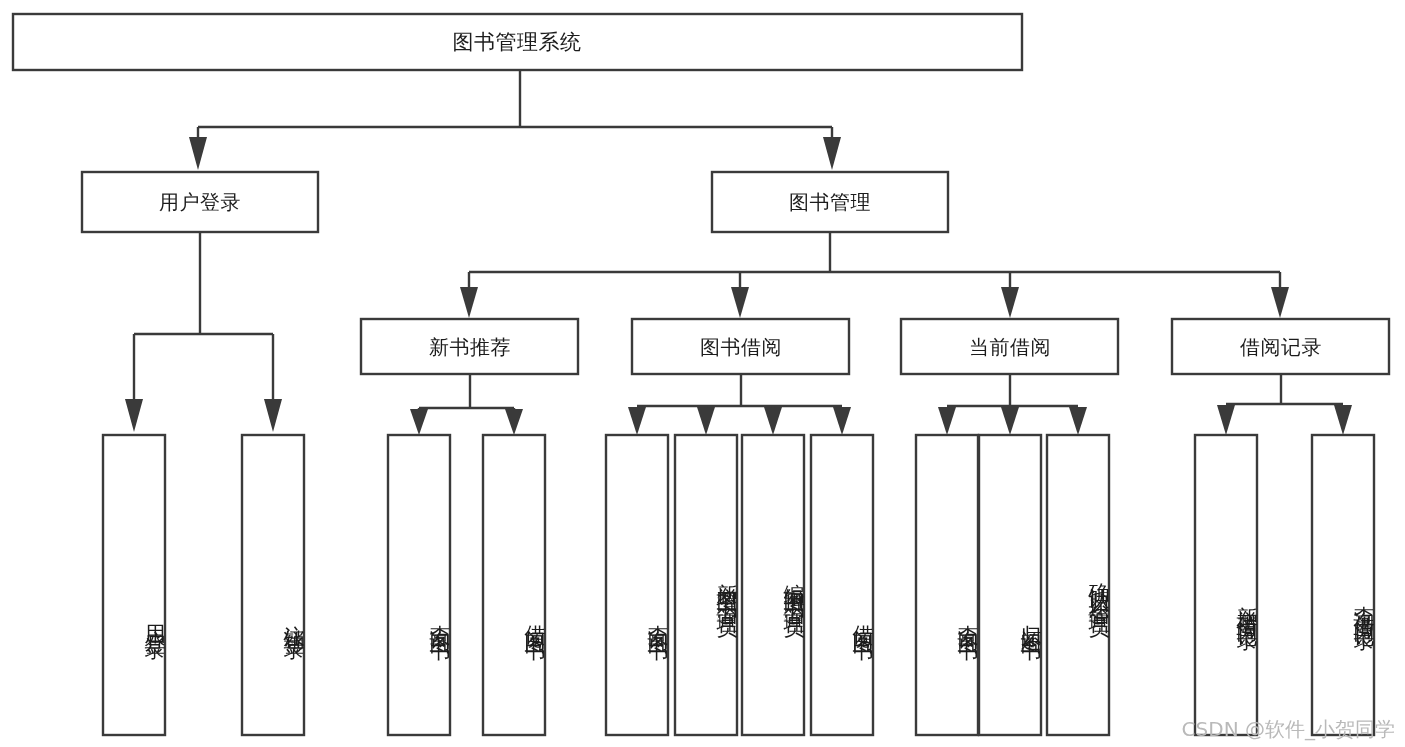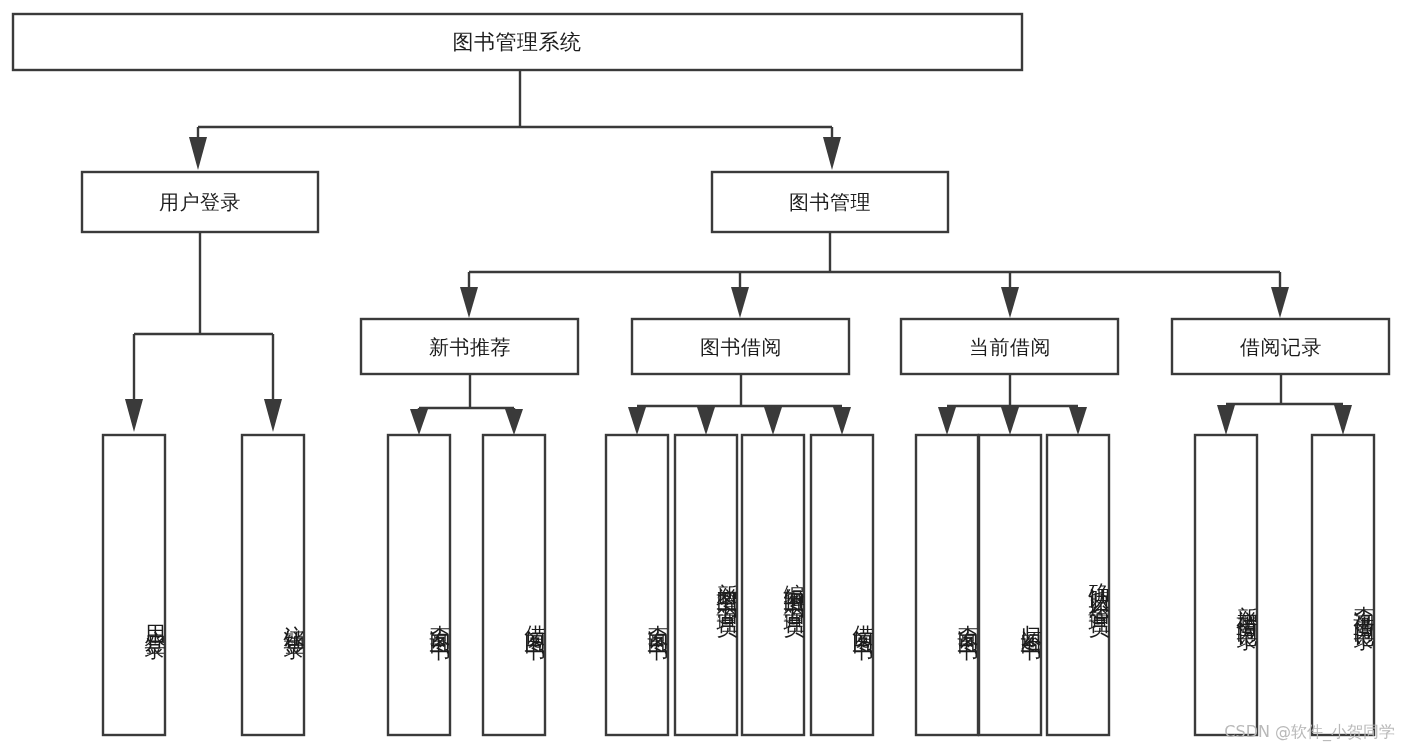--- a/index.html
+++ b/index.html
@@ -68,21 +68,21 @@
     display: flex;
     align-items: flex-start;
     justify-content: center;
     pointer-events: none;
   }
   .watermark {
     position: absolute;
     right: 10px;
     bottom: 4px;
     font-family: "DejaVu Sans", "Liberation Sans", sans-serif;
-    font-size: 16px;
+    font-size: 20px;
     color: #b9b9b9;
     white-space: nowrap;
     user-select: none;
   }
 </style>
 </head>
 <body>
 
 <div id="diagram-root">
 

